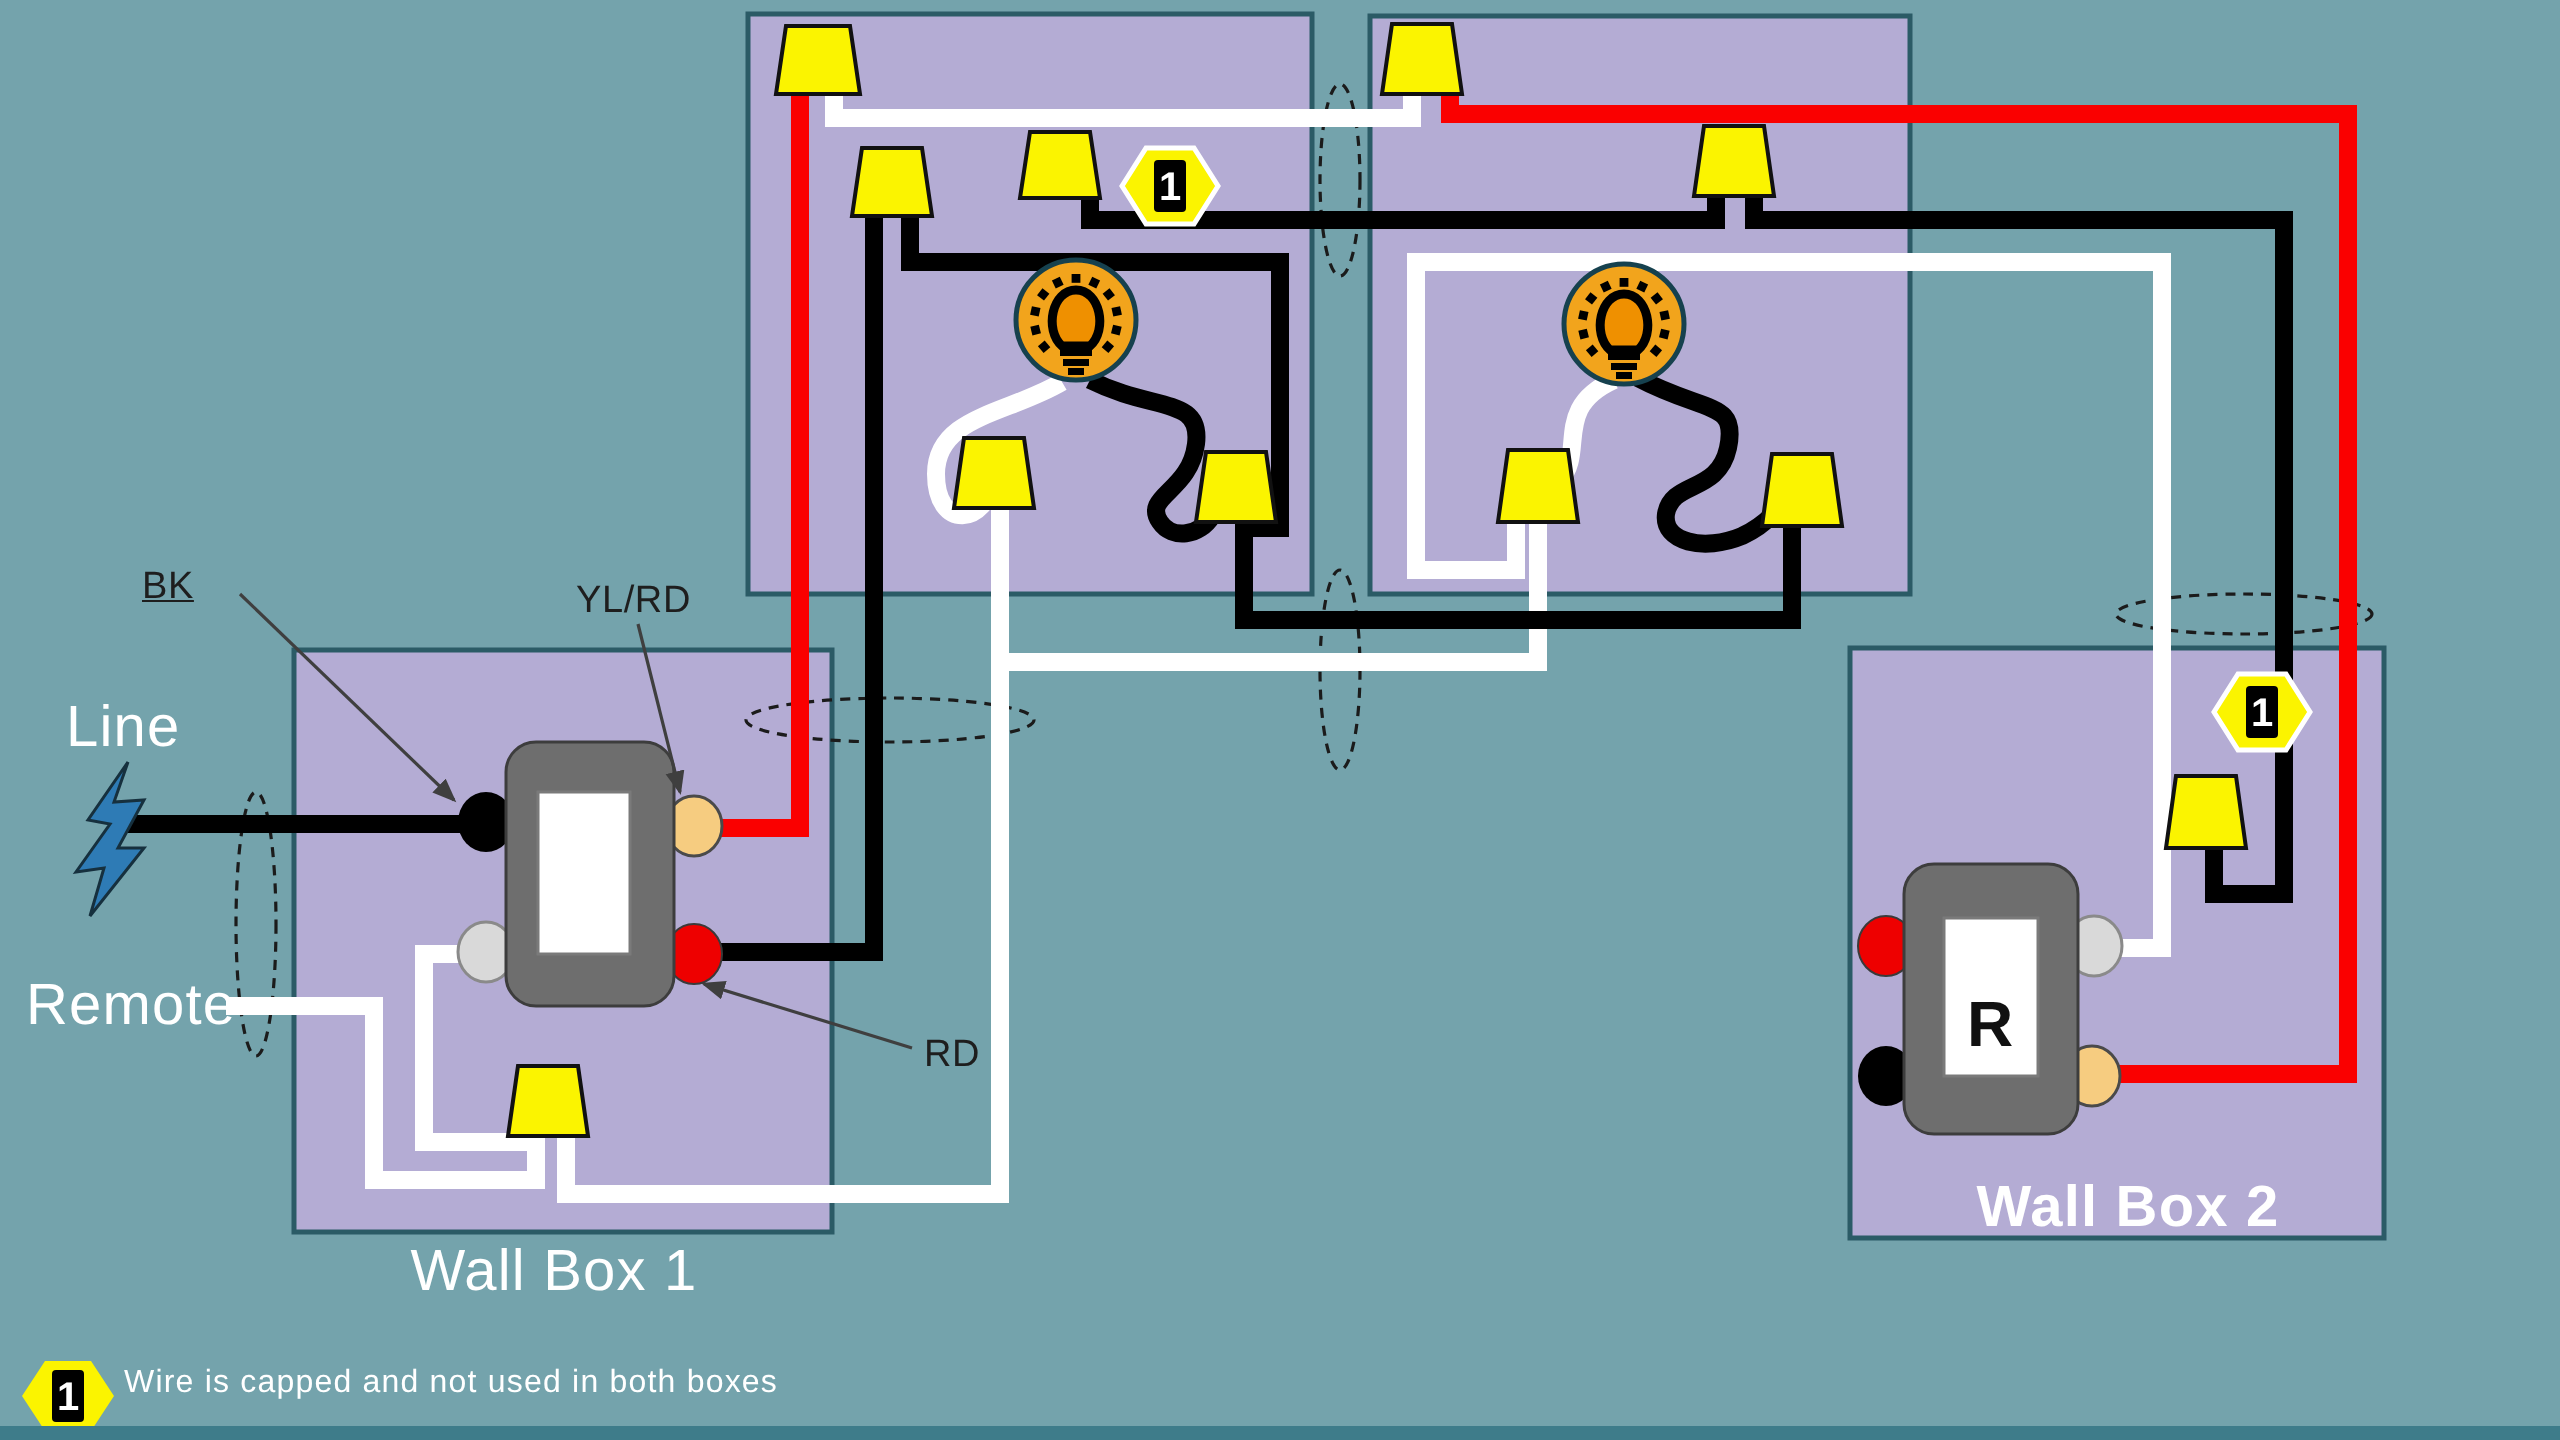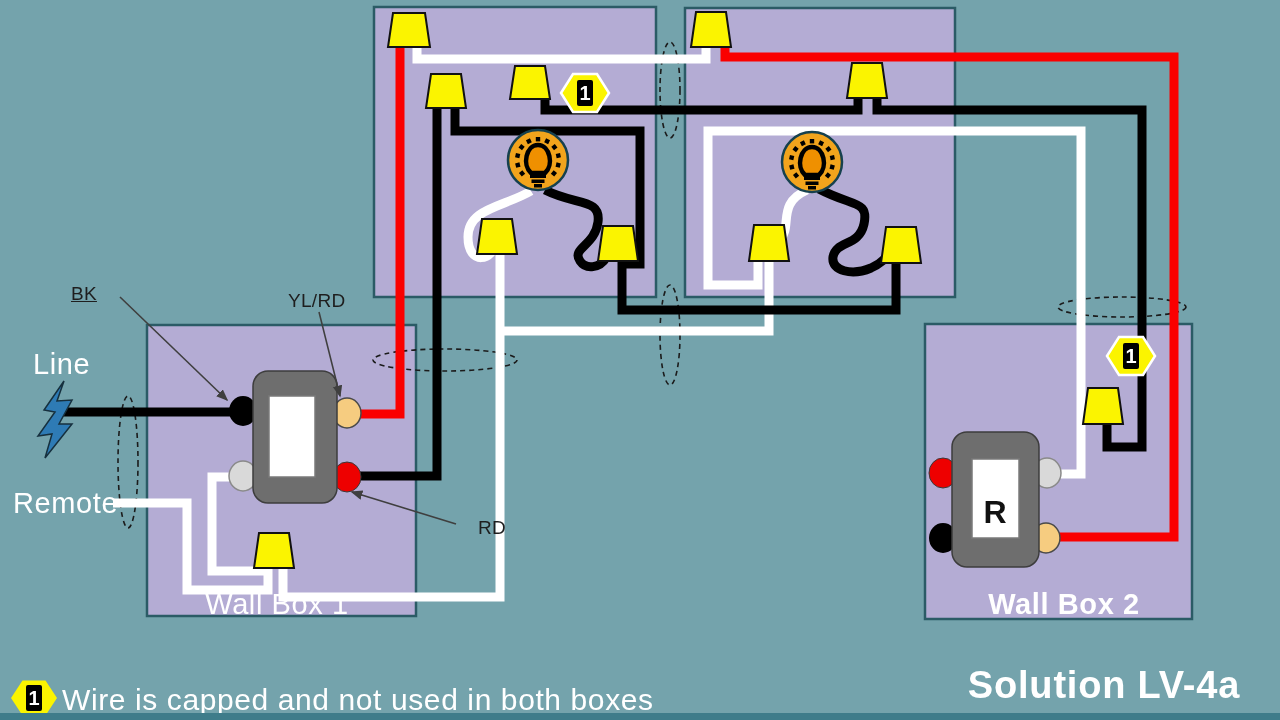--- a/index.html
+++ b/index.html
@@ -7,21 +7,21 @@
          font-family:"Liberation Sans","DejaVu Sans",sans-serif;}
   .stage svg{position:absolute;left:0;top:0;}
   .bottom-bar{position:absolute;left:0;bottom:0;width:1280px;height:7px;background:var(--bar,#3E7C8A);}
   .lbl{position:absolute;white-space:nowrap;}
   .lbl-white{color:#fff;letter-spacing:0.6px;}
   .lbl-dark{color:var(--ink-dark,#1E1E1E);letter-spacing:0.3px;}
   .t24{font-size:29px;}
   .t19{font-size:19px;}
   .title-main{font-size:40px;font-weight:700;letter-spacing:0.8px;}
   .title-sub{font-size:38px;font-weight:700;letter-spacing:0.8px;}
-  .legend-text{font-size:30px;}
+  .legend-text{font-size:16px;}
   .centered{transform:translateX(-50%);}
   
   .boxfill{fill:var(--box-fill,#B4ACD4);stroke:var(--box-line,#2B5B66);stroke-width:2.5;}
   .wire{fill:none;stroke-linejoin:miter;}
   .w-black{stroke:var(--wire-black,#000);stroke-width:9;}
   .w-white{stroke:var(--wire-white,#fff);stroke-width:9;}
   .w-red{stroke:var(--wire-red,#FA0000);stroke-width:9;}
   .cable{fill:none;stroke:#1b1b1b;stroke-width:1.6;stroke-dasharray:5 4;}
   .nut{fill:var(--nut-yellow,#FBF400);stroke:#111;stroke-width:2;}
   .hex{fill:var(--nut-yellow,#FBF400);stroke:#fff;stroke-width:2.5;}
@@ -170,20 +170,19 @@
     <polygon class="hex-plain" points="-23,0 -11.5,-17.5 11.5,-17.5 23,0 11.5,17.5 -11.5,17.5"></polygon>
     <rect x="-8" y="-13" width="16" height="26" rx="2" fill="#000"></rect>
     <text class="badge-num" y="7">1</text>
   </g>
 </svg>
 
 <div class="lbl lbl-white t24" style="left:33px;top:348px;">Line</div>
 <div class="lbl lbl-white t24" style="left:13px;top:487px;">Remote</div>
 <div class="lbl lbl-dark t19" style="left:71px;top:283px;text-decoration:underline;">BK</div>
 <div class="lbl lbl-dark t19" style="left:288px;top:280px;margin-top:10px;">YL/RD</div>
-<div class="lbl lbl-dark t19" style="left:478px;top:517px;">RD</div>
-<div class="lbl lbl-white t24 centered" style="left:277px;top:588px;">Wall Box 1</div>
+<div class="lbl lbl-dark t19" style="left:462px;top:517px;">RD</div>
+<div class="lbl lbl-white t24 centered" style="left:277px;top:620px;">Wall Box 1</div>
 <div class="lbl lbl-white t24 centered" style="left:1064px;top:588px;font-weight:bold;">Wall Box 2</div>
-<div class="lbl lbl-white title-sub centered" style="left:1104px;top:664px;">Solution LV-4a</div>
 <div class="lbl lbl-white legend-text" style="left:62px;top:683px;">Wire is capped and not used in both boxes</div>
 
 <div class="bottom-bar"></div>
 </div>
 
 </body></html>

